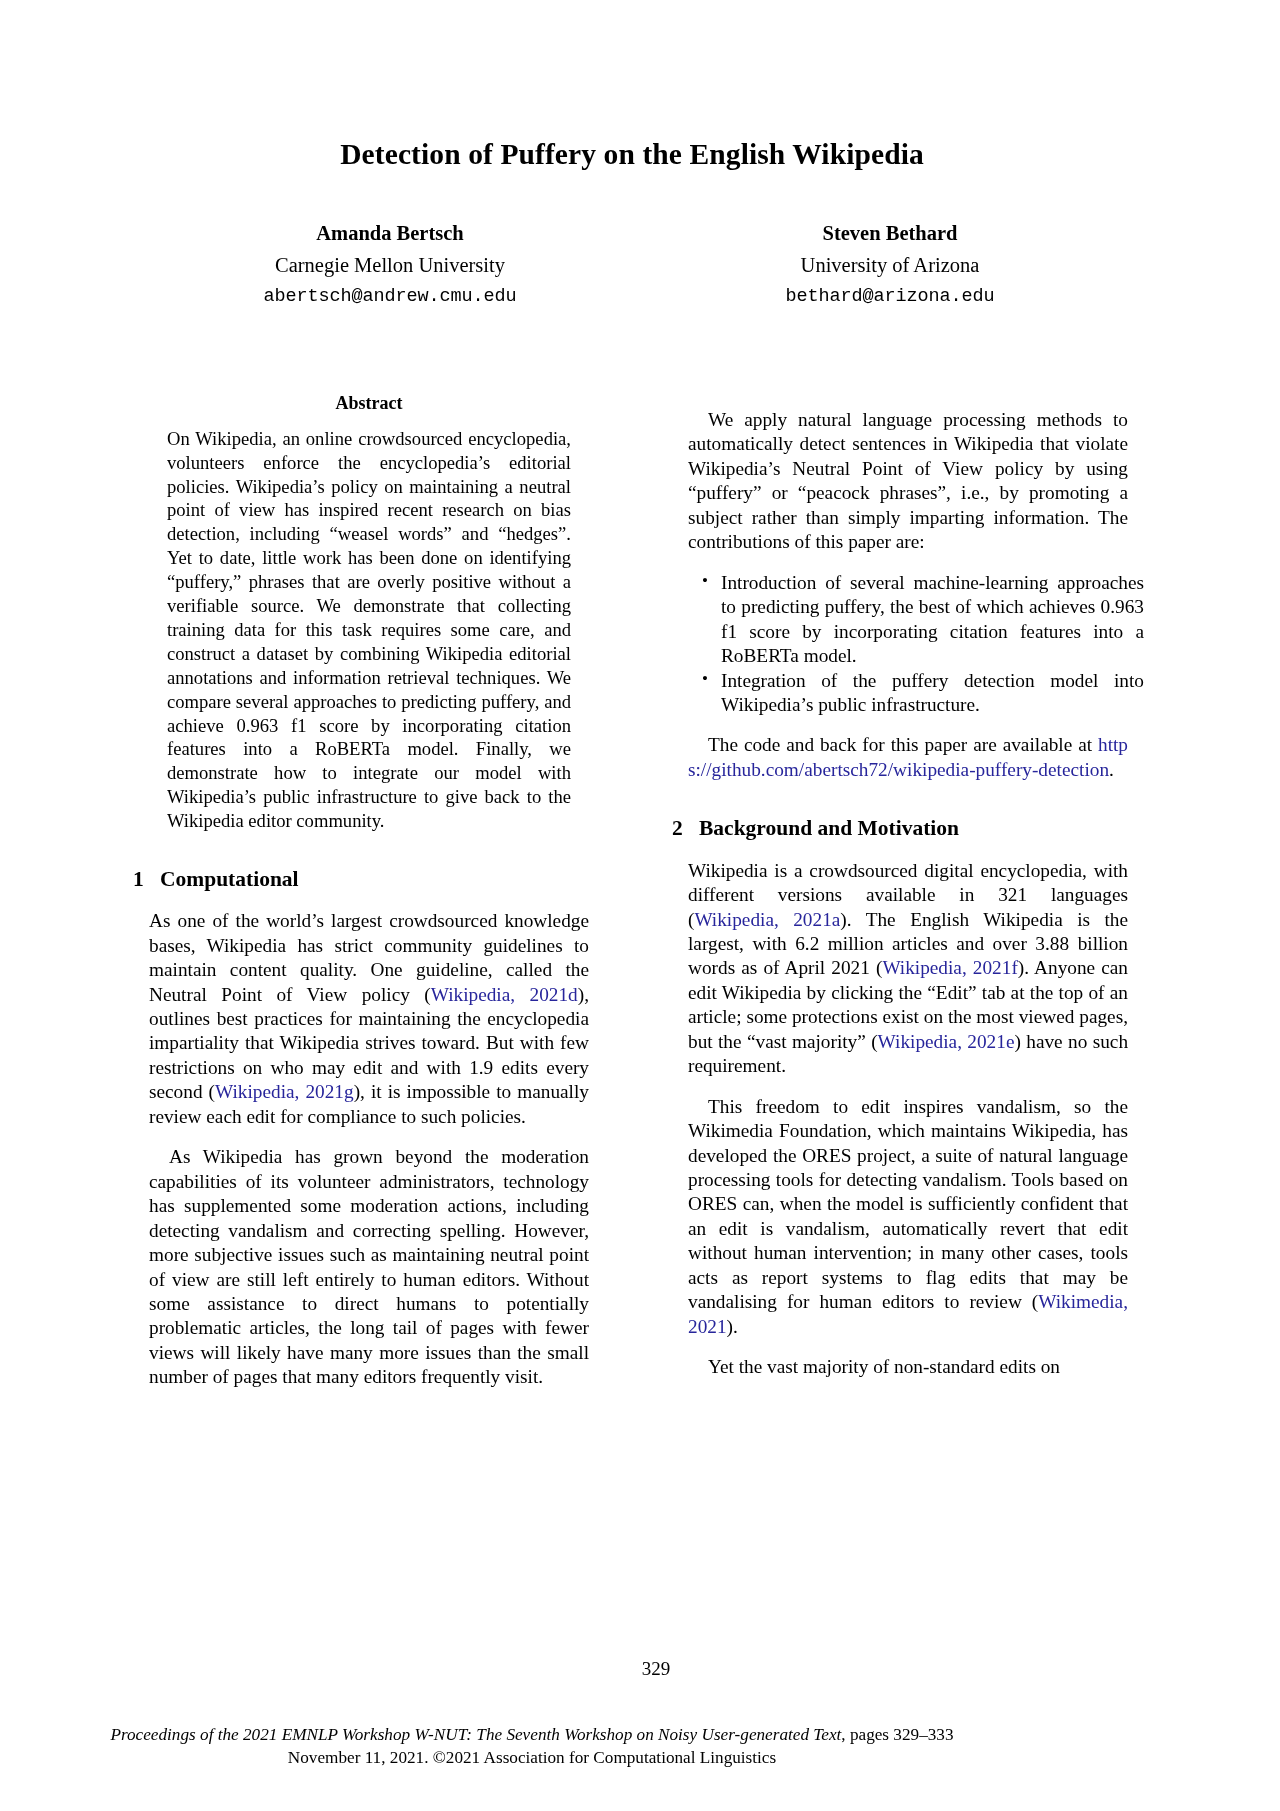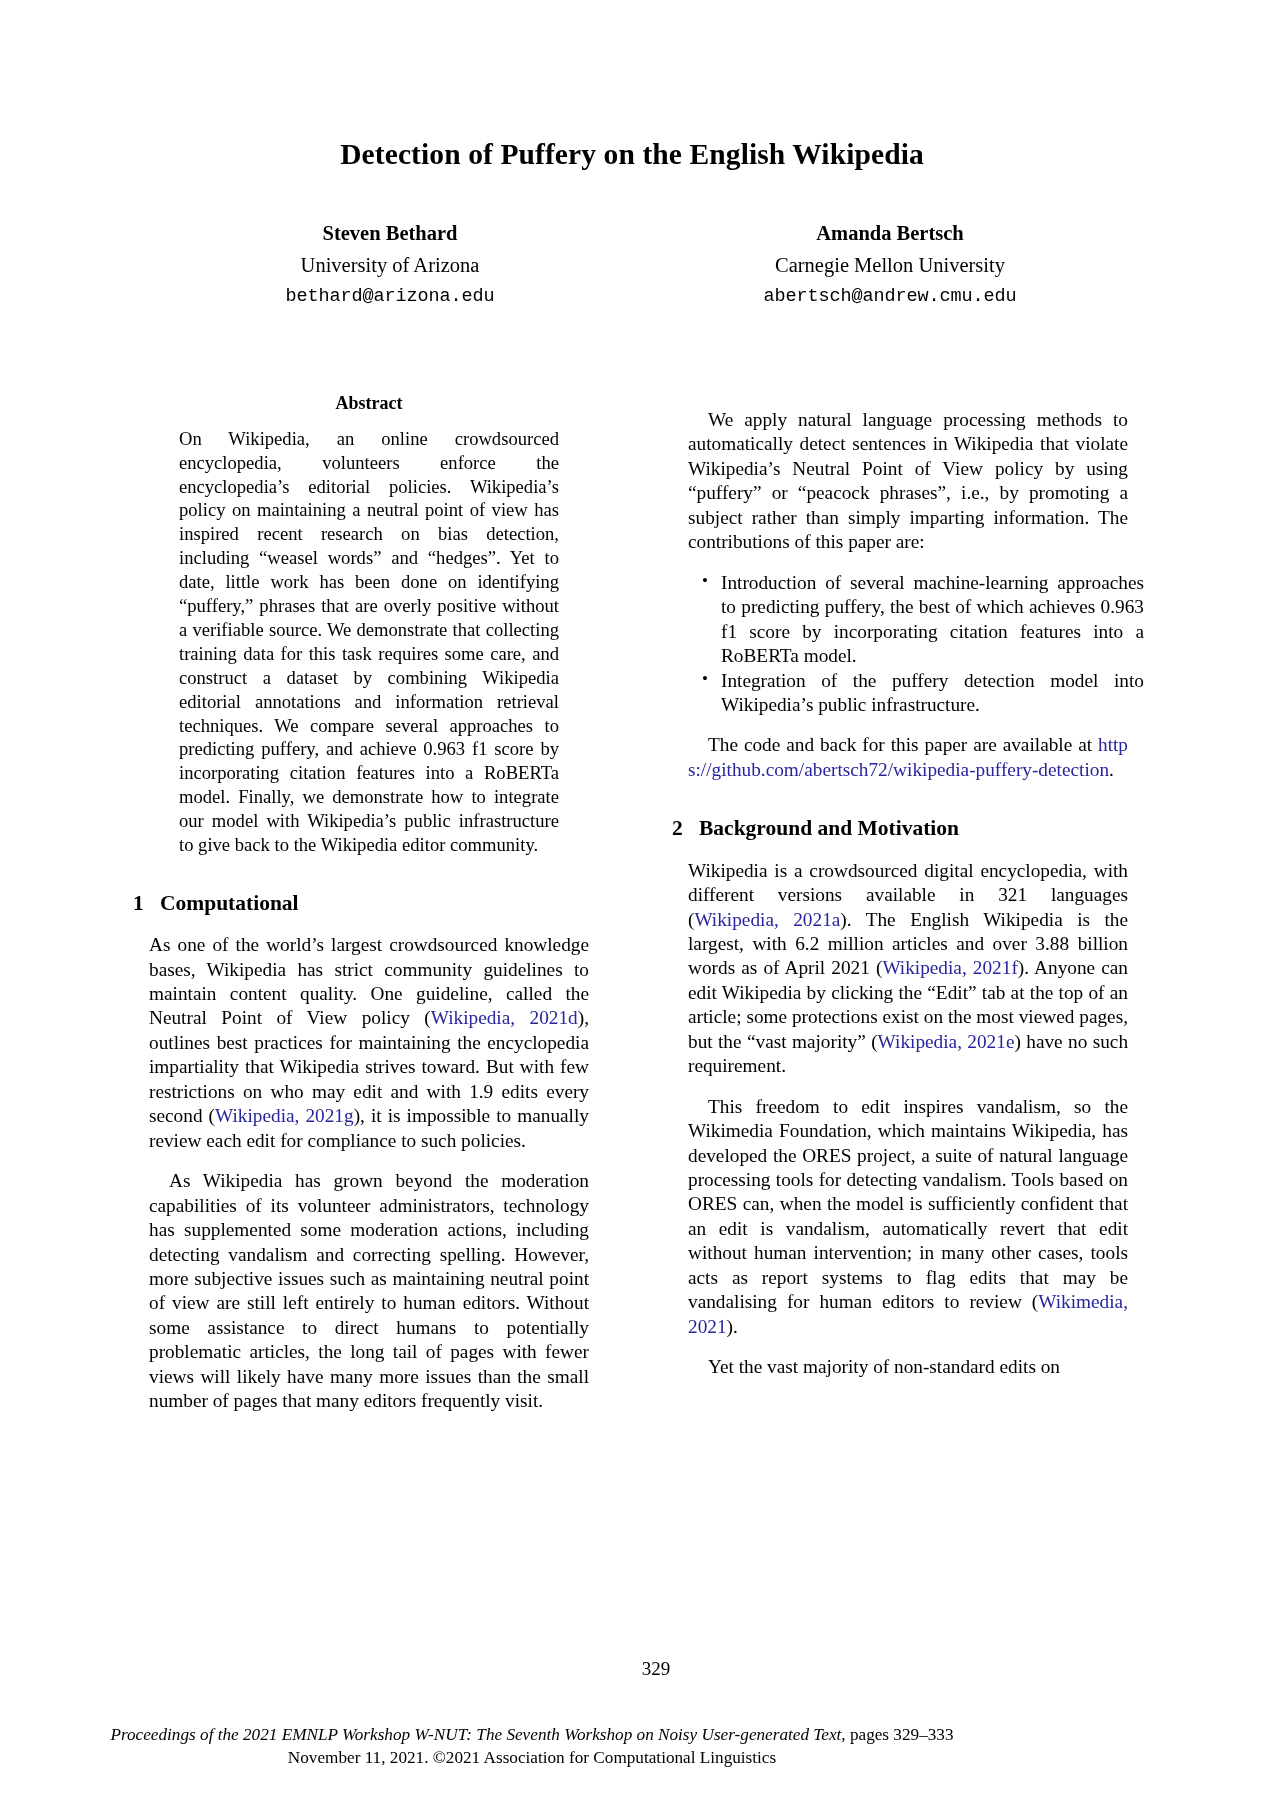--- a/index.html
+++ b/index.html
@@ -76,21 +76,21 @@
     margin: 0 0 12px 0;
   }
   .abstract-body {
     margin: 0 0 0 0;
     padding: 0 34px 0 34px;
     text-align: justify;
     font-size: 18.6px;
     line-height: 1.285;
     hyphens: none;
   }
-  .abstract-body p { margin: 12px; }
+  .abstract-body p { margin: 0; }
 
   h2.section {
     font-size: 21.5px;
     font-weight: bold;
     margin: 33px 0 11px 0;
     text-align: left;
   }
   h2.section .num {
     display: inline-block;
     min-width: 27px;
@@ -152,29 +152,29 @@
 </style>
 </head>
 <body>
 
 <div class="page">
 
   <div class="title">Detection of Puffery on the English Wikipedia</div>
 
   <div class="authors">
     <div class="author-block">
+      <div class="author-name">Amanda Bertsch</div>
+      <div class="author-affil">Carnegie Mellon University</div>
+      <div class="author-email">abertsch@andrew.cmu.edu</div>
+    </div>
+    <div class="author-block">
       <div class="author-name">Steven Bethard</div>
       <div class="author-affil">University of Arizona</div>
       <div class="author-email">bethard@arizona.edu</div>
     </div>
-    <div class="author-block">
-      <div class="author-name">Amanda Bertsch</div>
-      <div class="author-affil">Carnegie Mellon University</div>
-      <div class="author-email">abertsch@andrew.cmu.edu</div>
-    </div>
   </div>
 
   <div class="col col-left">
 
     <div class="abstract-head">Abstract</div>
     <div class="abstract-body">
       <p>On Wikipedia, an online crowdsourced encyclopedia, volunteers enforce the encyclopedia’s editorial policies. Wikipedia’s policy on maintaining a neutral point of view has inspired recent research on bias detection, including “weasel words” and “hedges”. Yet to date, little work has been done on identifying “puffery,” phrases that are overly positive without a verifiable source. We demonstrate that collecting training data for this task requires some care, and construct a dataset by combining Wikipedia editorial annotations and information retrieval techniques. We compare several approaches to predicting puffery, and achieve 0.963 f1 score by incorporating citation features into a RoBERTa model. Finally, we demonstrate how to integrate our model with Wikipedia’s public infrastructure to give back to the Wikipedia editor community.</p>
     </div>
 
     <h2 class="section">

